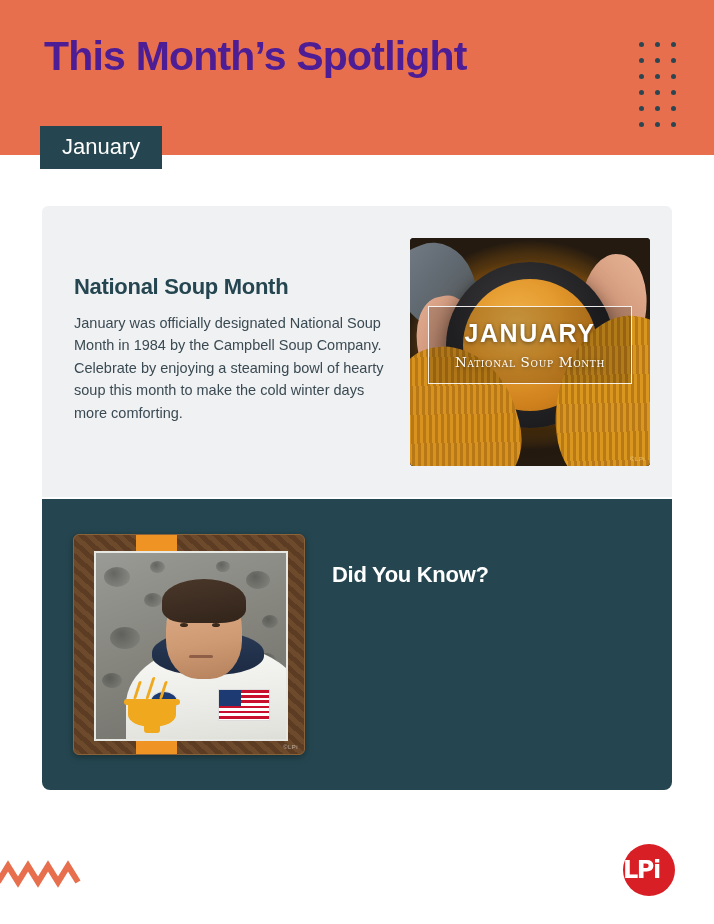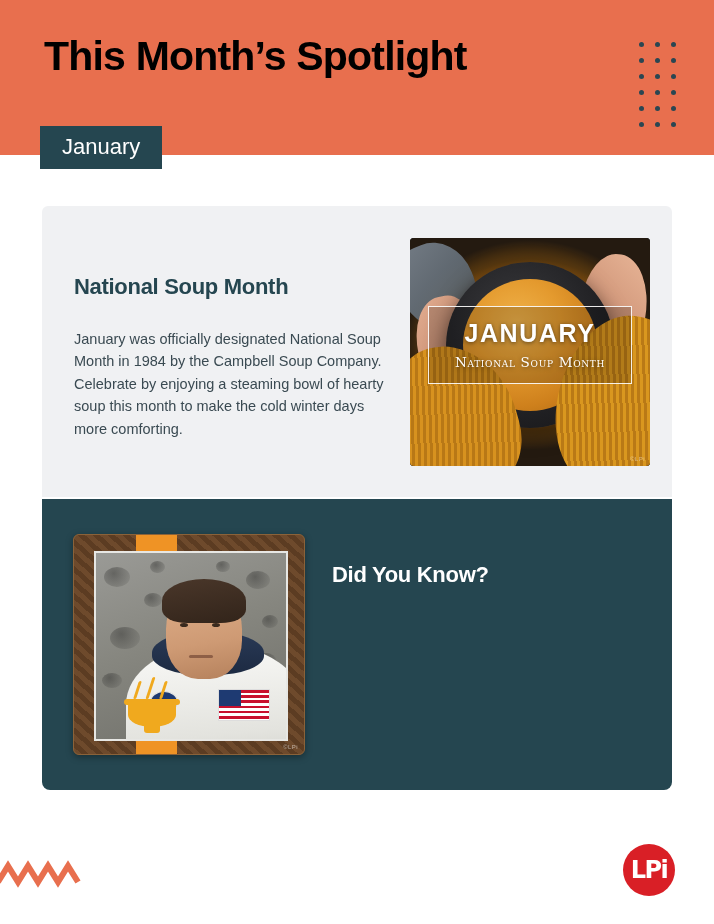--- a/index.html
+++ b/index.html
@@ -27,21 +27,21 @@
     height: 155px;
     background: #E86F4E;
   }
 
   .header-title {
     position: absolute;
     left: 44px;
     top: 34px;
     font-size: 41px;
     font-weight: bold;
-    color: #000000;
+    color: #4c1d95;
     letter-spacing: -0.8px;
     line-height: 1.1;
     white-space: nowrap;
   }
 
   .dot-grid {
     position: absolute;
     right: 33px;
     top: 37px;
     display: grid;
@@ -91,21 +91,20 @@
   }
 
   .soup-body {
     position: absolute;
     left: 32px;
     top: 106px;
     width: 310px;
     font-size: 14.5px;
     line-height: 1.55;
     color: #3A4A52;
-    margin-top: 16px;
   }
 
   
   .soup-photo {
     position: absolute;
     left: 368px;
     top: 32px;
     width: 240px;
     height: 228px;
     border-radius: 4px;
@@ -423,21 +422,21 @@
   .logo {
     position: absolute;
     right: 39px;
     top: 844px;
     width: 52px;
     height: 52px;
     border-radius: 50%;
     background: #D91F26;
     display: flex;
     align-items: center;
-    justify-content: center;
+    justify-content: flex-start;
   }
   .logo-text {
     color: #ffffff;
     font-size: 24px;
     font-weight: bold;
     letter-spacing: -1.5px;
     line-height: 1;
     font-family: "DejaVu Sans", sans-serif;
   }
 </style>

